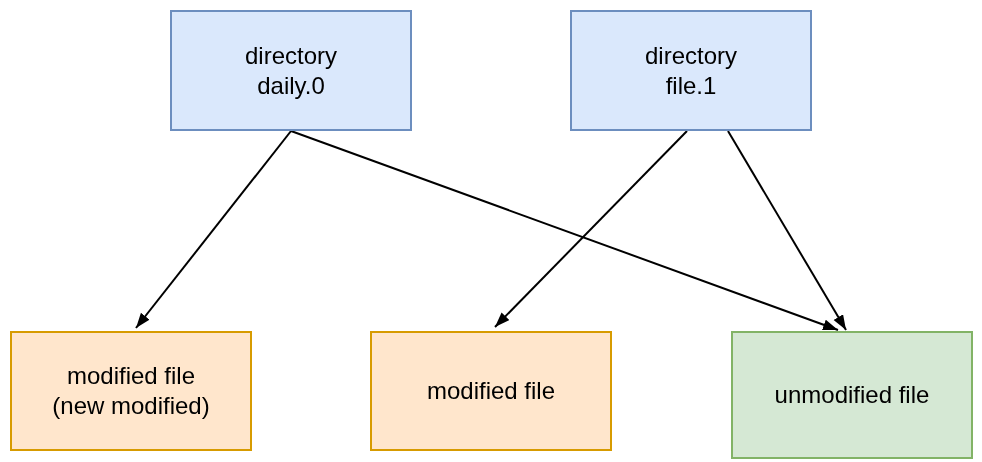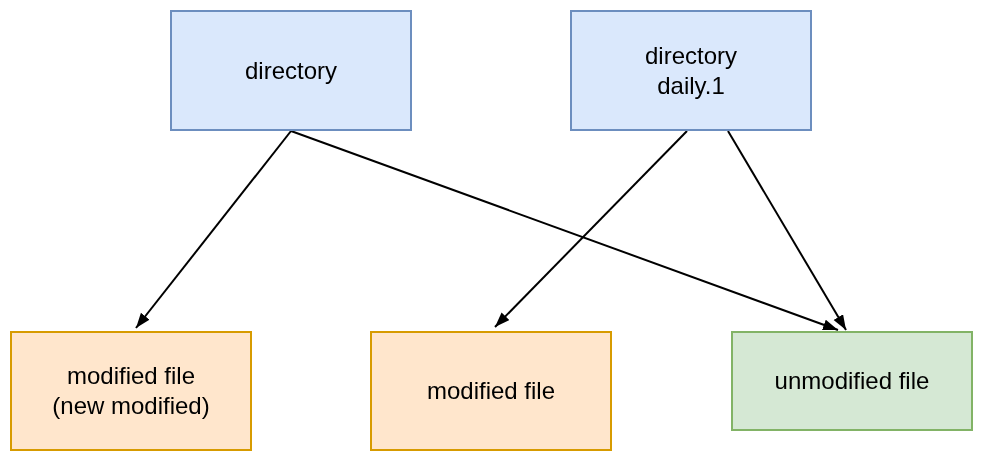--- a/index.html
+++ b/index.html
@@ -34,46 +34,47 @@
     justify-content: center;
     text-align: center;
     font-size: 24px;
     line-height: 30px;
     color: #000;
   }
   .node-daily0      { left: 170px; top: 10px;  width: 242px; height: 121px; }
   .node-daily1      { left: 570px; top: 10px;  width: 242px; height: 121px; }
   .node-modified-new{ left: 10px;  top: 331px; width: 242px; height: 120px; }
   .node-modified-old{ left: 370px; top: 331px; width: 242px; height: 120px; }
-  .node-unmodified  { left: 731px; top: 331px; width: 242px; height: 100px; }
+  .node-unmodified  { left: 731px; top: 331px; width: 242px; height: 128px; }
 </style>
 </head>
 <body>
 
 <div class="canvas">
 
   <svg class="edge-layer" width="982" height="462" viewBox="0 0 982 462" xmlns="http://www.w3.org/2000/svg">
     <defs>
       <marker id="arrowhead" markerUnits="userSpaceOnUse" markerWidth="16" markerHeight="12" refX="15" refY="5.5" orient="auto">
         <path d="M0,0 L15,5.5 L0,11 Z" style="fill: rgb(0, 0, 0);"></path>
       </marker>
     </defs>
     <line x1="291" y1="131" x2="136" y2="328" marker-end="url(#arrowhead)" style="stroke: rgb(0, 0, 0);"></line>
     <line x1="291" y1="131" x2="838" y2="330" marker-end="url(#arrowhead)" style="stroke: rgb(0, 0, 0);"></line>
     <line x1="687" y1="131" x2="495" y2="327" marker-end="url(#arrowhead)" style="stroke: rgb(0, 0, 0);"></line>
     <line x1="728" y1="131" x2="846" y2="330" marker-end="url(#arrowhead)" style="stroke: rgb(0, 0, 0);"></line>
   </svg>
 
   <div class="node node-daily0" style="background-color: rgb(218, 232, 252); border-color: rgb(108, 142, 191); color: rgb(0, 0, 0);">
     <div>directory</div>
+    <div>daily.0</div>
   </div>
 
   <div class="node node-daily1" style="background-color: rgb(218, 232, 252); border-color: rgb(108, 142, 191); color: rgb(0, 0, 0);">
     <div>directory</div>
-    <div>daily.1</div>
+    <div>file.1</div>
   </div>
 
   <div class="node node-modified-new" style="background-color: rgb(255, 230, 204); border-color: rgb(215, 155, 0); color: rgb(0, 0, 0);">
     <div>modified file</div>
     <div>(new modified)</div>
   </div>
 
   <div class="node node-modified-old" style="background-color: rgb(255, 230, 204); border-color: rgb(215, 155, 0); color: rgb(0, 0, 0);">
     <div>modified file</div>
   </div>

